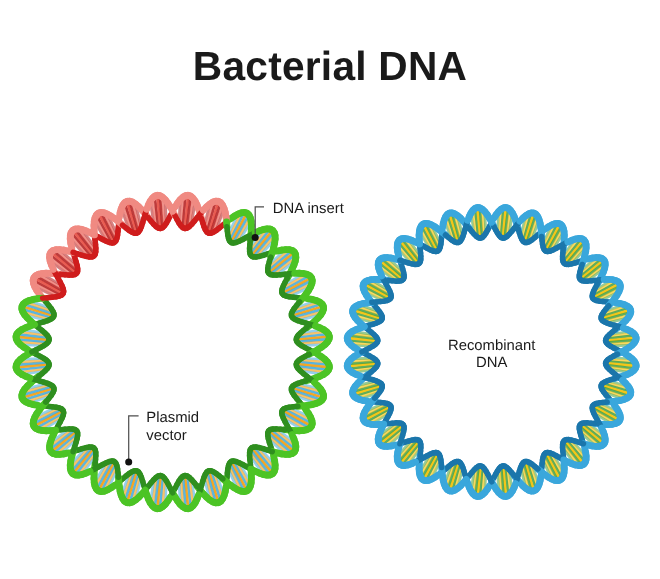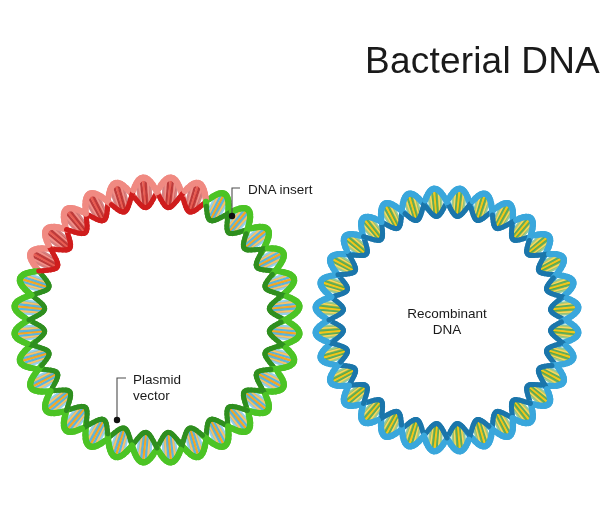--- a/index.html
+++ b/index.html
@@ -13,23 +13,23 @@
     height: 526px;
     background: #ffffff;
     overflow: hidden;
     font-family: "Liberation Sans", sans-serif;
   }
   #title {
     position: absolute;
     left: 0;
     top: 40px;
     width: 600px;
-    text-align: right;
+    text-align: center;
     font-size: 37px;
-    font-weight: 400;
+    font-weight: 700;
     color: #1a1a1a;
     letter-spacing: 0.2px;
   }
   #figure {
     position: absolute;
     left: 0;
     top: 0;
     width: 600px;
     height: 526px;
   }

